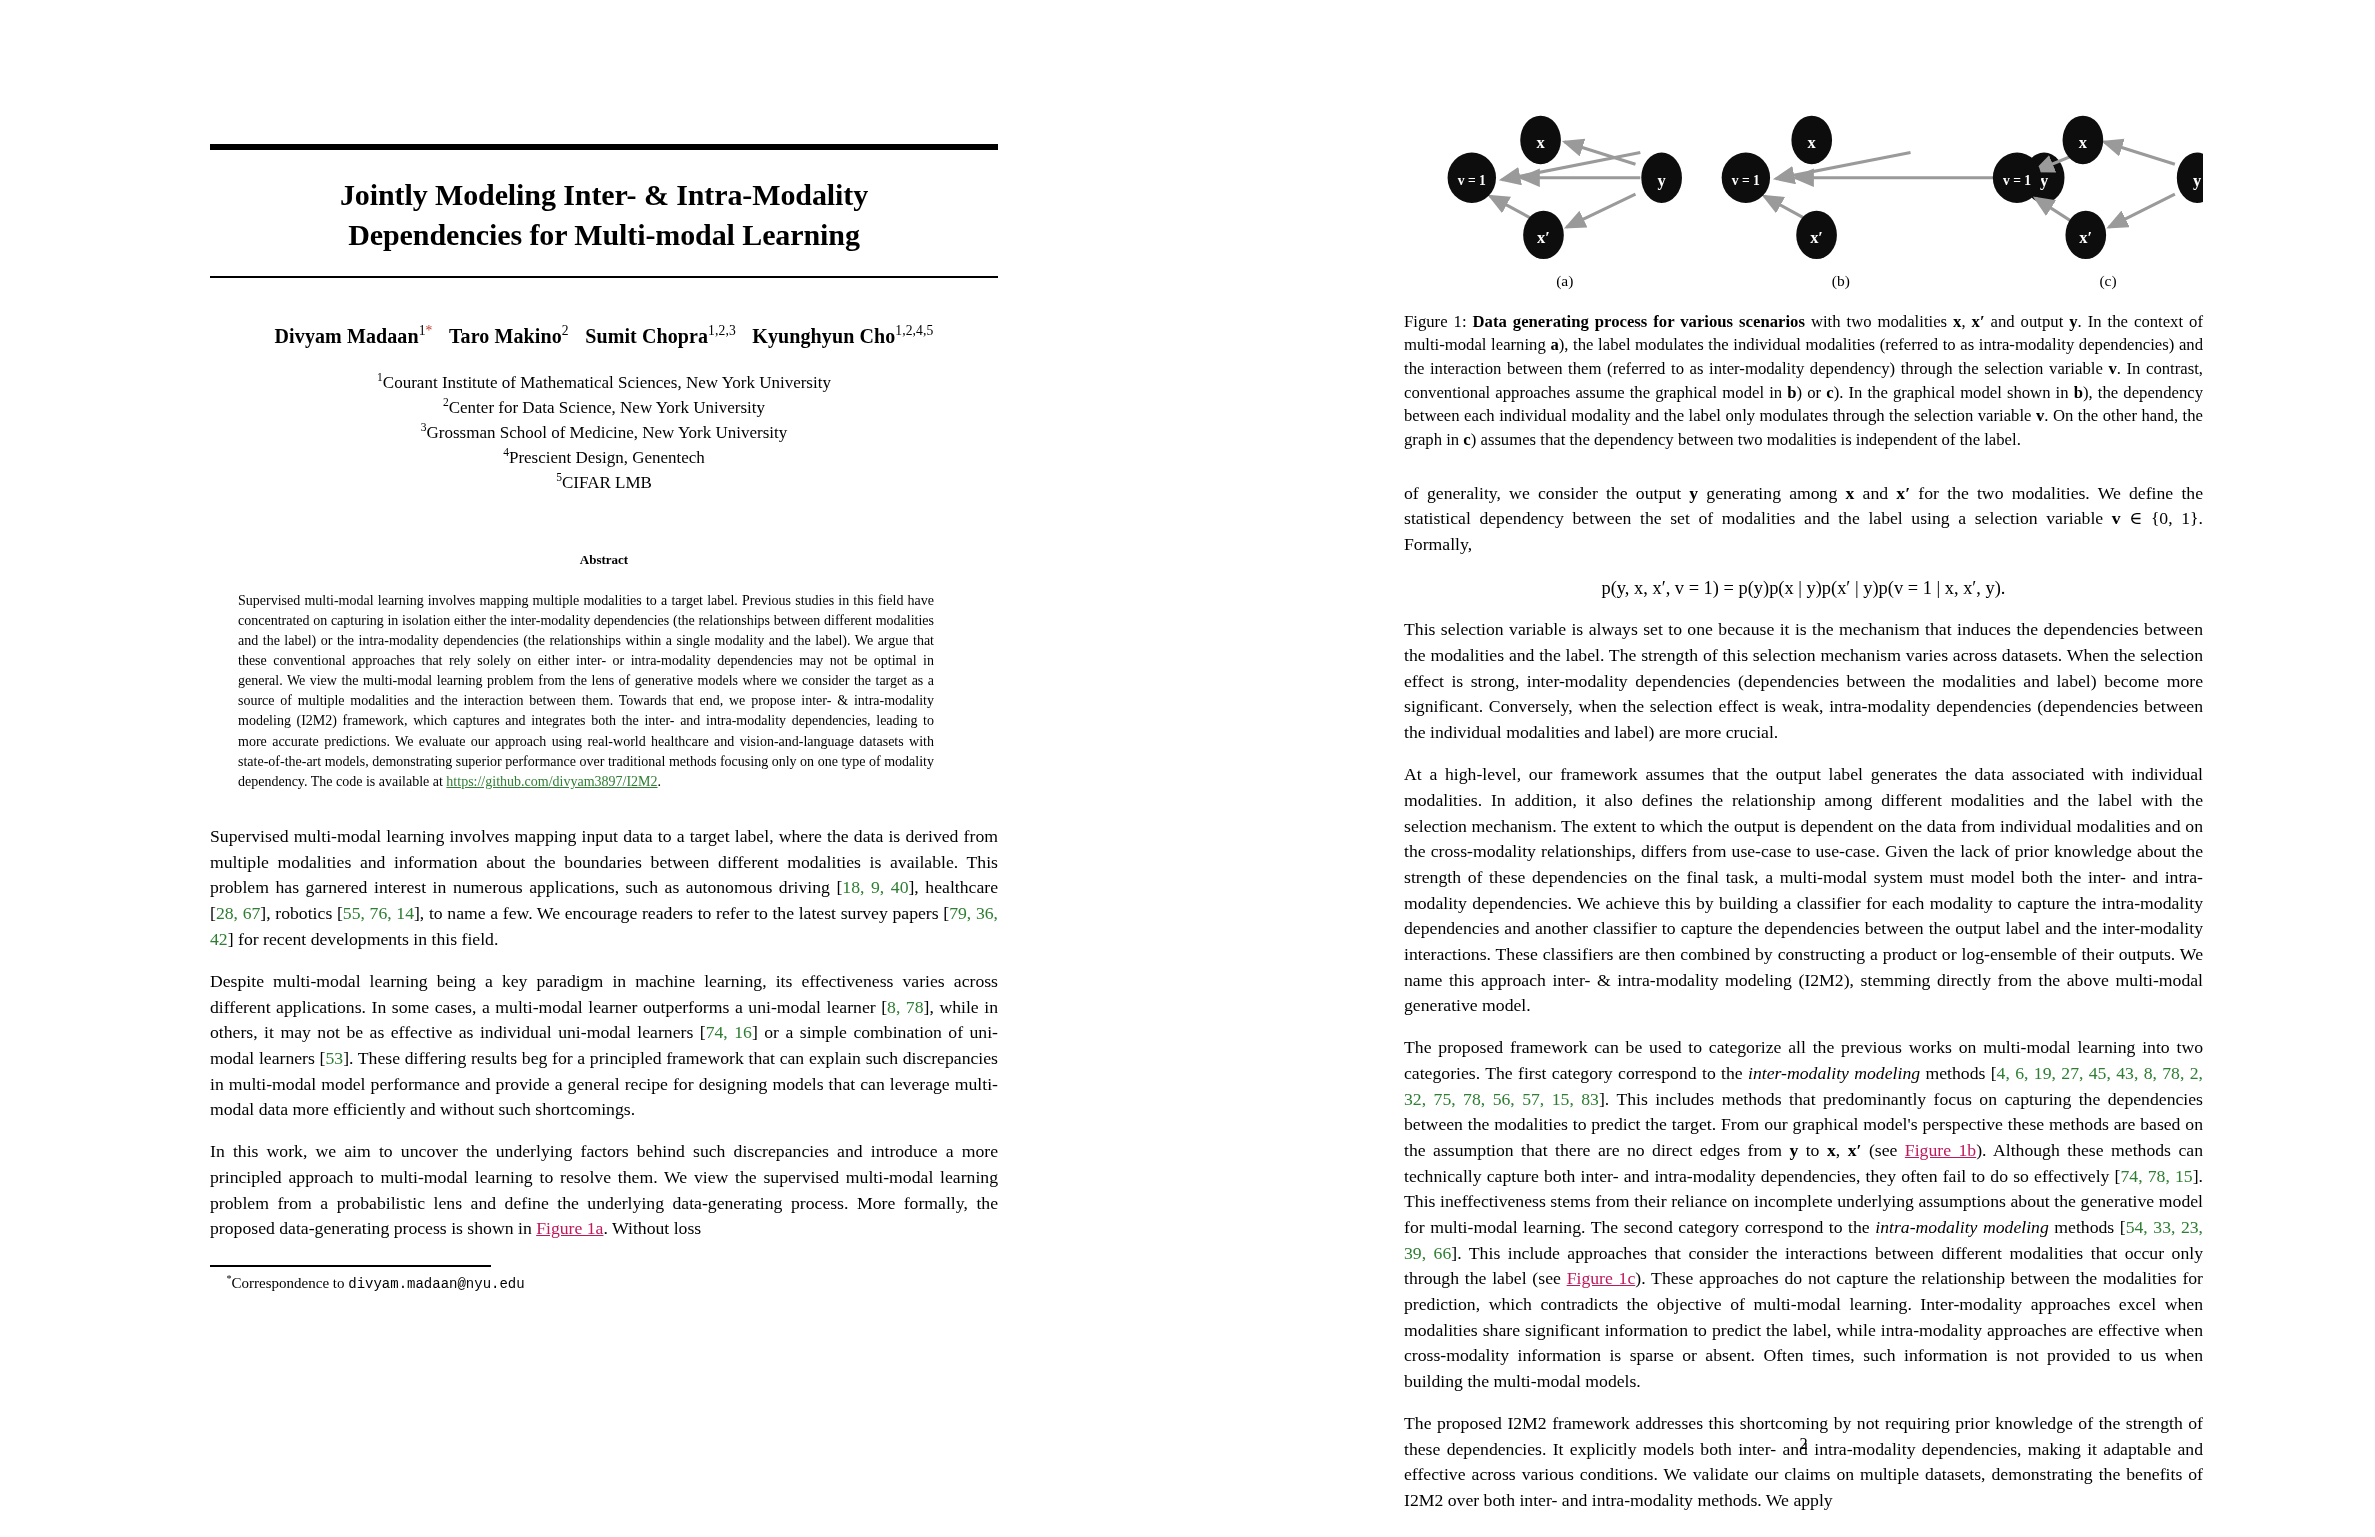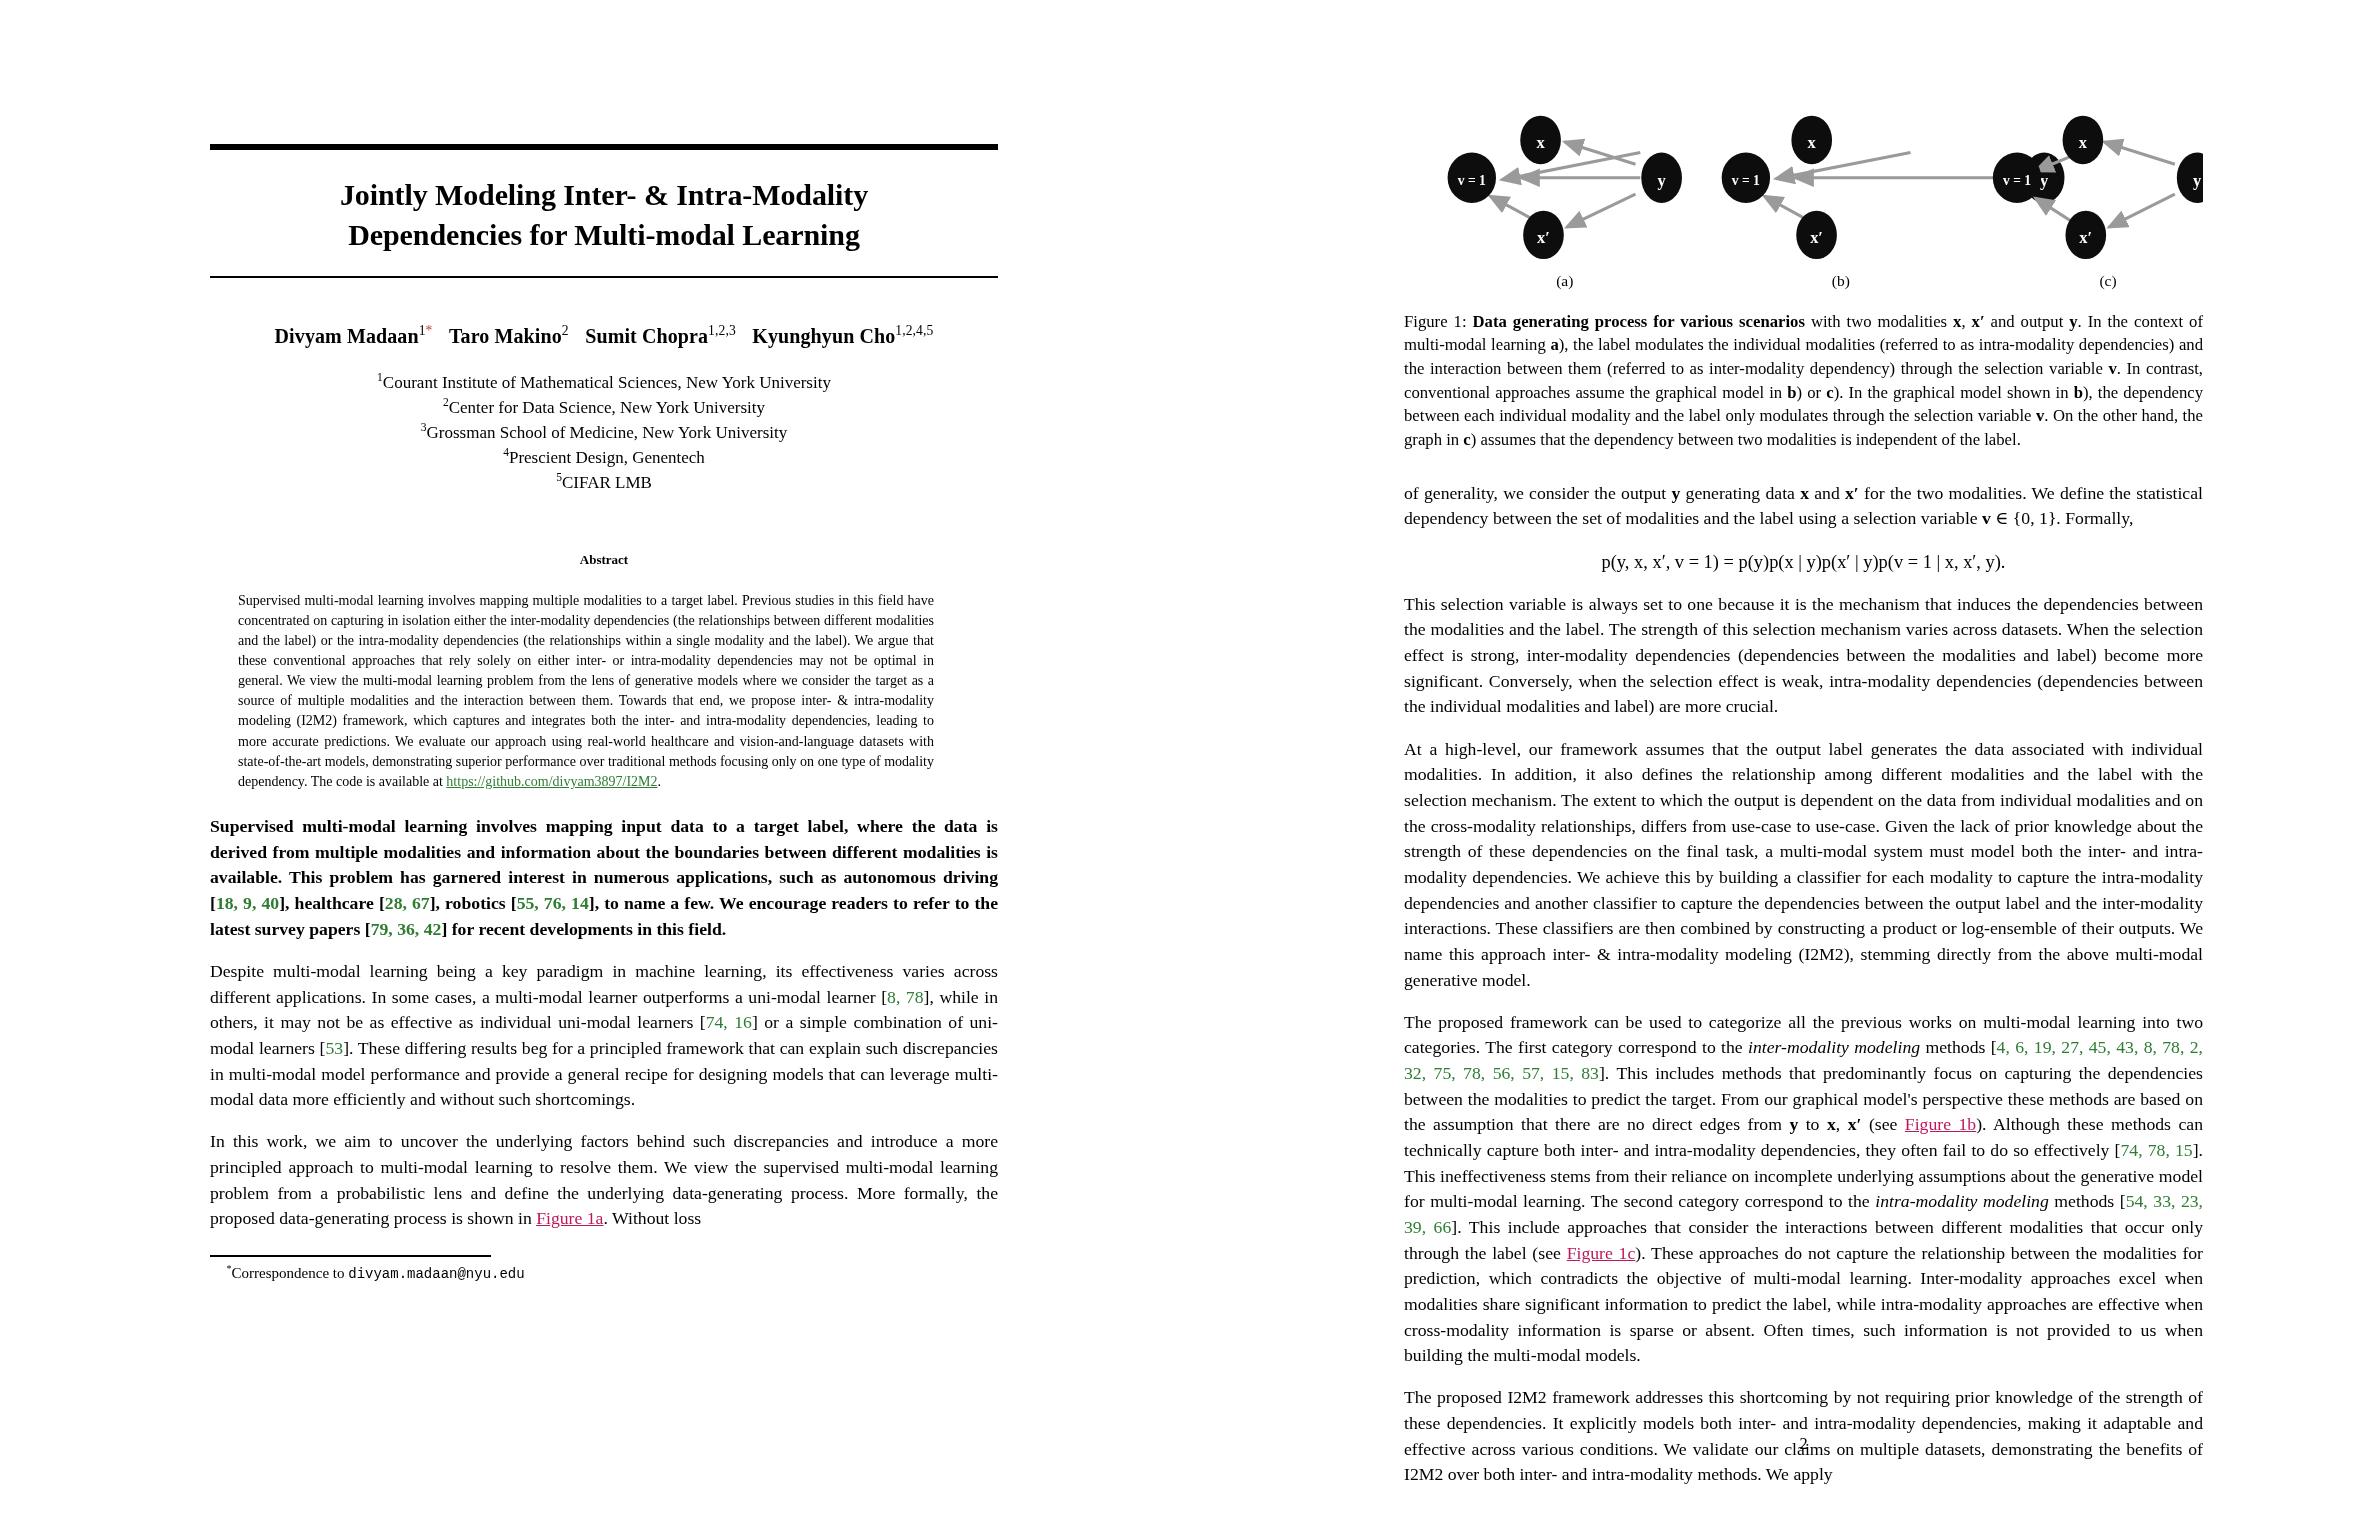--- a/index.html
+++ b/index.html
@@ -94,21 +94,21 @@
     margin-top: 51px;
   }
   .section-head .num { display: inline-block; width: 35px; }
   p.body {
     font-size: 17.7px;
     line-height: 1.45;
     text-align: justify;
     margin: 16.5px 0 0 0;
     hyphens: none;
   }
-  p.body.first { margin-top: 22px; font-weight: bold; }
+  p.body.first { margin-top: 32px; }
 
   .cite { color: #2e7d32; }
   .figref { color: #be185d; }
   .urllink { color: #2e7d32; }
 
   
   .fn-rule {
     width: 281px;
     height: 1.6px;
     background: #000;
@@ -253,21 +253,21 @@
           <text x="818" y="79" fill="#fff" font-size="17" font-weight="bold" text-anchor="middle" font-family="Liberation Serif, serif">y</text>
           <ellipse cx="703" cy="130" rx="21" ry="25" fill="#0d0d0d"></ellipse>
           <text x="703" y="138" fill="#fff" font-size="17" font-weight="bold" text-anchor="middle" font-family="Liberation Serif, serif">x′</text>
           <text x="726" y="183" fill="#000" font-size="16" text-anchor="middle" font-family="Liberation Serif, serif">(c)</text>
         </g>
       </svg>
 
       <div class="fig-caption"><span>Figure 1: </span><b>Data generating process for various scenarios</b><span> with two modalities </span><b>x</b><span>, </span><b>x′</b><span> and output </span><b>y</b><span>. In the context of multi-modal learning </span><b>a</b><span>), the label modulates the individual modalities (referred to as intra-modality dependencies) and the interaction between them (referred to as inter-modality dependency) through the selection variable </span><b>v</b><span>. In contrast, conventional approaches assume the graphical model in </span><b>b</b><span>) or </span><b>c</b><span>). In the graphical model shown in </span><b>b</b><span>), the dependency between each individual modality and the label only modulates through the selection variable </span><b>v</b><span>. On the other hand, the graph in </span><b>c</b><span>) assumes that the dependency between two modalities is independent of the label.</span></div>
     </div>
 
-    <p class="body" style="margin-top:29px"><span>of generality, we consider the output </span><b>y</b><span> generating data </span><b>x</b><span> and </span><b>x′</b><span> for the two modalities. We define the statistical dependency between the set of modalities and the label using a selection variable </span><b>v</b><span> ∈ {0, 1}. Formally,</span></p>
+    <p class="body" style="margin-top:29px"><span>of generality, we consider the output </span><b>y</b><span> generating among </span><b>x</b><span> and </span><b>x′</b><span> for the two modalities. We define the statistical dependency between the set of modalities and the label using a selection variable </span><b>v</b><span> ∈ {0, 1}. Formally,</span></p>
 
     <div class="equation">p(y, x, x′, v = 1) = p(y)p(x | y)p(x′ | y)p(v = 1 | x, x′, y).</div>
 
     <p class="body" style="margin-top:0">This selection variable is always set to one because it is the mechanism that induces the dependencies between the modalities and the label. The strength of this selection mechanism varies across datasets. When the selection effect is strong, inter-modality dependencies (dependencies between the modalities and label) become more significant. Conversely, when the selection effect is weak, intra-modality dependencies (dependencies between the individual modalities and label) are more crucial.</p>
 
     <p class="body">At a high-level, our framework assumes that the output label generates the data associated with individual modalities. In addition, it also defines the relationship among different modalities and the label with the selection mechanism. The extent to which the output is dependent on the data from individual modalities and on the cross-modality relationships, differs from use-case to use-case. Given the lack of prior knowledge about the strength of these dependencies on the final task, a multi-modal system must model both the inter- and intra-modality dependencies. We achieve this by building a classifier for each modality to capture the intra-modality dependencies and another classifier to capture the dependencies between the output label and the inter-modality interactions. These classifiers are then combined by constructing a product or log-ensemble of their outputs. We name this approach inter- &amp; intra-modality modeling (I2M2), stemming directly from the above multi-modal generative model.</p>
 
     <p class="body"><span>The proposed framework can be used to categorize all the previous works on multi-modal learning into two categories. The first category correspond to the </span><i>inter-modality modeling</i><span> methods [</span><span class="cite">4, 6, 19, 27, 45, 43, 8, 78, 2, 32, 75, 78, 56, 57, 15, 83</span><span>]. This includes methods that predominantly focus on capturing the dependencies between the modalities to predict the target. From our graphical model's perspective these methods are based on the assumption that there are no direct edges from </span><b>y</b><span> to </span><b>x</b><span>, </span><b>x′</b><span> (see </span><a class="figref" href="#">Figure 1b</a><span>). Although these methods can technically capture both inter- and intra-modality dependencies, they often fail to do so effectively [</span><span class="cite">74, 78, 15</span><span>]. This ineffectiveness stems from their reliance on incomplete underlying assumptions about the generative model for multi-modal learning. The second category correspond to the </span><i>intra-modality modeling</i><span> methods [</span><span class="cite">54, 33, 23, 39, 66</span><span>]. This include approaches that consider the interactions between different modalities that occur only through the label (see </span><a class="figref" href="#">Figure 1c</a><span>). These approaches do not capture the relationship between the modalities for prediction, which contradicts the objective of multi-modal learning. Inter-modality approaches excel when modalities share significant information to predict the label, while intra-modality approaches are effective when cross-modality information is sparse or absent. Often times, such information is not provided to us when building the multi-modal models.</span></p>
 
     <p class="body">The proposed I2M2 framework addresses this shortcoming by not requiring prior knowledge of the strength of these dependencies. It explicitly models both inter- and intra-modality dependencies, making it adaptable and effective across various conditions. We validate our claims on multiple datasets, demonstrating the benefits of I2M2 over both inter- and intra-modality methods. We apply</p>

